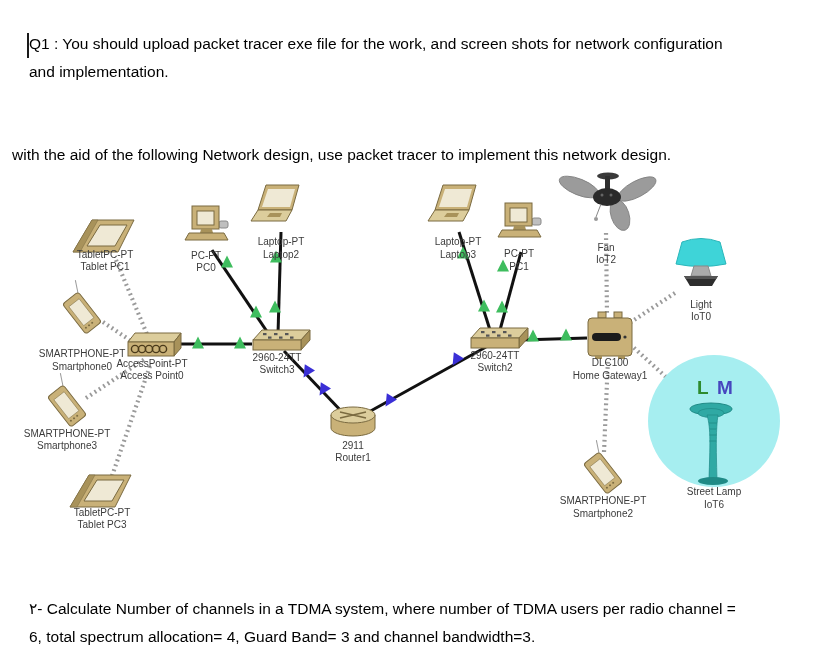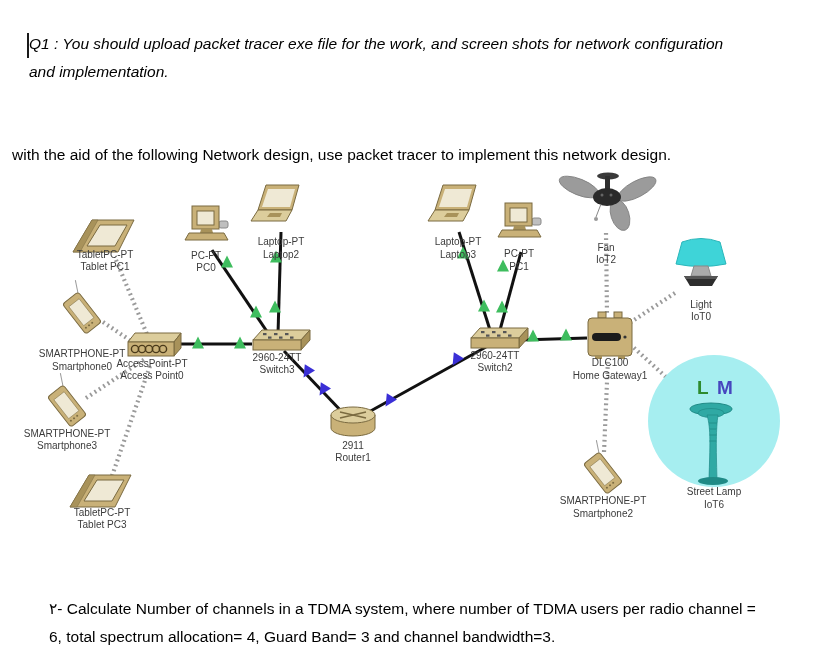--- a/index.html
+++ b/index.html
@@ -12,21 +12,21 @@
   #diagram{position:absolute;left:0;top:0;}
   #diagram text{font-family:"Liberation Sans",sans-serif;}
 </style>
 </head>
 <body>
 
 <div class="page">
 
   <div class="cursor" style="left:27px;top:33px;height:25px;"></div>
 
-  <div class="doc-block" style="left:29px;top:30px;font-style:italic;">
+  <div class="doc-block" style="left:29px;top:30px;">
     <div>Q1 : You should upload packet tracer exe file for the work, and screen shots for network configuration</div>
     <div>and implementation.</div>
   </div>
 
   <div class="doc-block" style="left:12px;top:141px;">
     <div>with the aid of the following Network design, use packet tracer to implement this network design.</div>
   </div>
 
   <svg id="diagram" width="824" height="671" viewBox="0 0 824 671">
       <line x1="116" y1="260" x2="149" y2="339" stroke="#9A9A9A" stroke-width="4.2" stroke-dasharray="1.8 3.4"></line>
@@ -277,18 +277,18 @@
           </g>
           <ellipse cx="-1" cy="60" rx="15" ry="4" fill="#1F8A86"></ellipse>
         </g>
         <text x="-17" y="-27" fill="#2E8B2E" font-size="19" font-weight="bold">L</text>
         <text x="3" y="-27" fill="#4645BE" font-size="19" font-weight="bold">M</text>
         <text x="0" y="74" text-anchor="middle" fill="#3B3B3B" font-size="10">Street Lamp</text>
         <text x="0" y="87" text-anchor="middle" fill="#3B3B3B" font-size="10">IoT6</text>
       </g>
     </svg>
 
-  <div class="doc-block" style="left:29px;top:595px;margin-left:20px;">
+  <div class="doc-block" style="left:29px;top:595px;">
     <div>٢- Calculate Number of channels in a TDMA system, where number of TDMA users per radio channel =</div>
     <div>6, total spectrum allocation= 4, Guard Band= 3 and channel bandwidth=3.</div>
   </div>
 
 </div>
 
 </body></html>

